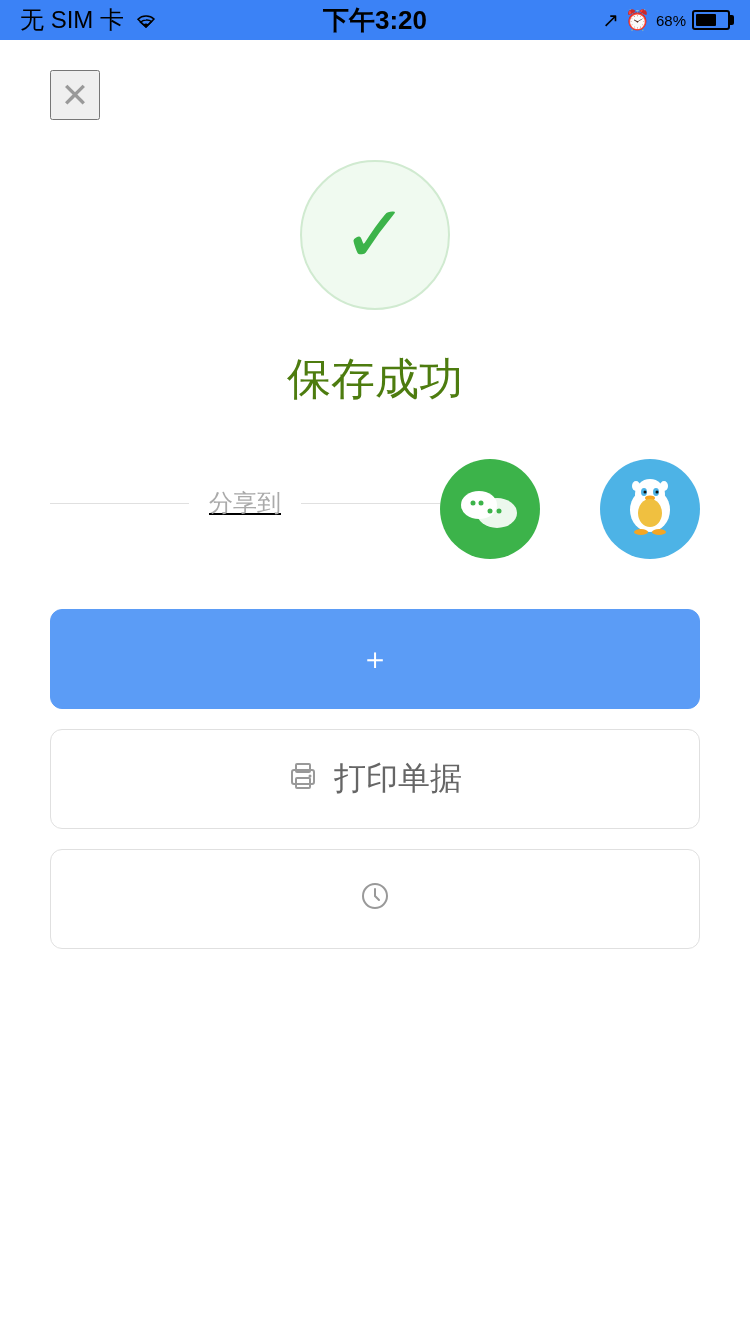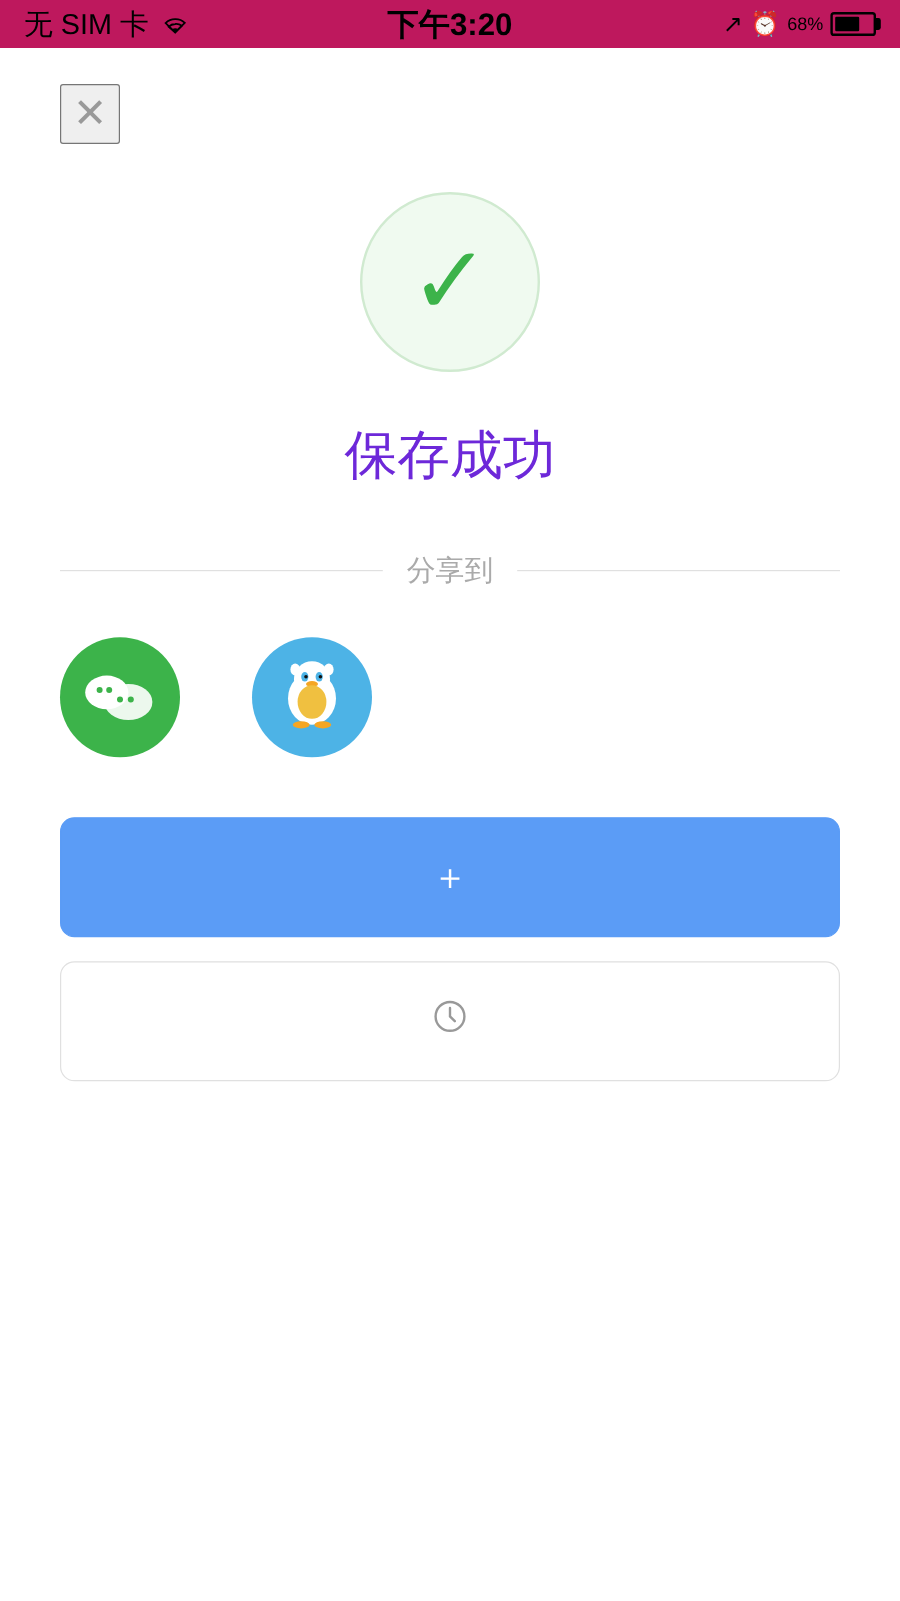--- a/index.html
+++ b/index.html
@@ -14,21 +14,21 @@
       flex-direction: column;
     }
 
     
     .status-bar {
       height: 40px;
       display: flex;
       align-items: center;
       justify-content: space-between;
       padding: 0 20px;
-      background: #be185d;
+      background: #3b82f6;
     }
     .status-left {
       display: flex;
       align-items: center;
       gap: 8px;
       font-size: 24px;
       font-weight: 500;
       color: #000;
     }
     .status-center {
@@ -115,31 +115,32 @@
     .checkmark {
       font-size: 80px;
       color: #3cb34a;
       line-height: 1;
     }
 
     
     .success-title {
       font-size: 44px;
       font-weight: 500;
-      color: #6d28d9;
+      color: #4d7c0f;
       margin-bottom: 50px;
     }
 
     
     .share-section {
       width: 100%;
       display: flex;
-      flex-direction: column;
-      align-items: flex-start;
+      flex-direction: row;
+      align-items: flex-end;
       margin-bottom: 50px;
+      text-decoration: underline;
     }
     .divider-row {
       width: 100%;
       display: flex;
       align-items: center;
       gap: 20px;
       margin-bottom: 40px;
     }
     .divider-line {
       flex: 1;
@@ -287,20 +288,31 @@
       </button>
     </div>
   </div>
 
   <div class="buttons-section">
 
     <button class="action-btn primary">
       <span class="action-btn-icon">＋</span>
     </button>
 
+    <button class="action-btn">
+      <span class="action-btn-icon">
+        <svg width="30" height="28" viewBox="0 0 30 28" fill="none">
+          <rect x="4" y="8" width="22" height="14" rx="2" stroke="#999" stroke-width="2"></rect>
+          <rect x="8" y="2" width="14" height="8" rx="1" stroke="#999" stroke-width="2"></rect>
+          <rect x="8" y="16" width="14" height="10" rx="1" stroke="#999" stroke-width="2"></rect>
+          <circle cx="22" cy="14" r="1.5" fill="#999"></circle>
+        </svg>
+      </span>
+      <span class="action-btn-label">打印单据</span>
+    </button>
 
     <button class="action-btn">
       <span class="action-btn-icon">
         <svg width="30" height="30" viewBox="0 0 30 30" fill="none">
           <circle cx="15" cy="15" r="12" stroke="#999" stroke-width="2"></circle>
           <path d="M15 8v7l4 4" stroke="#999" stroke-width="2" stroke-linecap="round"></path>
         </svg>
       </span>
     </button>
 

